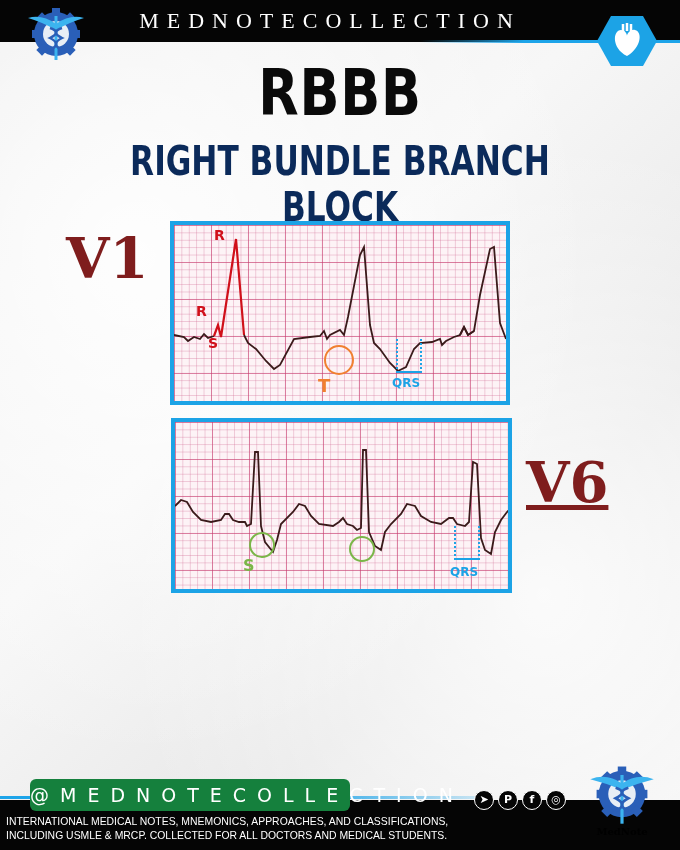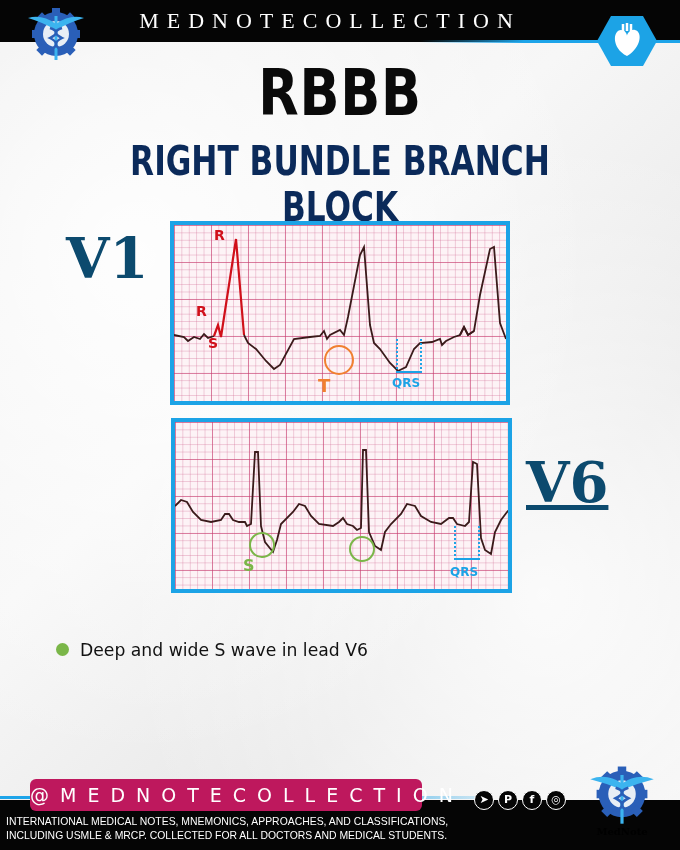--- a/index.html
+++ b/index.html
@@ -40,21 +40,21 @@
     font-size: 64px; color: #0a0a0a; transform: scaleX(0.82); letter-spacing: 1px;
   }
   .title-sub {
     position: absolute; left: 0; top: 138px; width: 680px; text-align: center;
     font-family: "DejaVu Sans", sans-serif; font-weight: bold;
     font-size: 40px; color: #0b2a5a; transform: scaleX(0.78);
   }
   
   .lead-label {
     position: absolute; font-family: "DejaVu Serif", serif; font-weight: bold;
-    color: #0c4a6e; font-size: 56px; line-height: 60px;
+    color: #7f1d1d; font-size: 56px; line-height: 60px;
   }
   .lead-v1 { left: 66px; top: 228px; }
   .lead-v6 { left: 526px; top: 452px; text-decoration: underline; }
   
   .ecg {
     position: absolute; border: 4px solid #1ca3e6; background-color: #fdf3f6;
     background-image:
       linear-gradient(rgba(200,60,110,0.55) 1px, transparent 1px),
       linear-gradient(90deg, rgba(200,60,110,0.55) 1px, transparent 1px),
       linear-gradient(rgba(210,110,150,0.35) 1px, transparent 1px),
@@ -74,22 +74,22 @@
   .bullet-text { white-space: nowrap; transform-origin: left center; }
   
   .footer {
     position: absolute; left: 0; top: 800px; width: 680px; height: 50px; background: #050505;
   }
   .footer-line {
     position: absolute; left: 0; top: 796px; width: 480px; height: 3px;
     background: linear-gradient(90deg, #1da4e9, #1da4e9 60%, rgba(29,164,233,0.2));
   }
   .handle-pill {
-    position: absolute; left: 30px; top: 779px; width: 392px; height: 32px;
-    background: #be185d; border-radius: 6px; color: #fff;
+    position: absolute; left: 30px; top: 779px; width: 320px; height: 32px;
+    background: #15803d; border-radius: 6px; color: #fff;
     font-family: "DejaVu Sans", sans-serif; font-size: 19px; letter-spacing: 11px;
     text-align: center; line-height: 32px;
   }
   .social {
     position: absolute; left: 474px; top: 790px; display: flex; gap: 4px;
   }
   .social-icon {
     width: 20px; height: 20px; border-radius: 50%; border: 1.5px solid #fff;
     color: #fff; background: #050505; font-size: 11px; text-align: center; line-height: 17px;
     font-weight: bold; font-family: "DejaVu Sans", sans-serif;
@@ -166,24 +166,20 @@
   </svg>
   <div style="position:absolute;left:74px;top:110px;width:26px;height:26px;border:2.5px solid #7ab648;border-radius:50%;"></div>
   <span style="position:absolute;left:68px;top:134px;color:#7ab648;font-weight:bold;font-size:16px;font-family:'DejaVu Sans',sans-serif;">S</span>
   <div style="position:absolute;left:174px;top:114px;width:26px;height:26px;border:2.5px solid #7ab648;border-radius:50%;"></div>
   <div style="position:absolute;left:279px;top:104px;width:26px;height:34px;border-left:2px dotted #1ca3e6;border-right:2px dotted #1ca3e6;border-bottom:2px solid #1ca3e6;"></div>
   <span style="position:absolute;left:275px;top:143px;color:#1ca3e6;font-weight:bold;font-size:12px;font-family:'DejaVu Sans',sans-serif;">QRS</span>
 </div>
 <div class="lead-label lead-v6">V6</div>
 
 <div class="bullets">
-  <div class="bullet">
-    <span class="dot" style="background:#7ab648"></span>
-    <span class="bullet-text" style="transform:scaleX(0.93)">Deep and wide S wave in lead V6</span>
-  </div>
 </div>
 
 <div class="footer"></div>
 <div class="footer-line"></div>
 <div class="handle-pill">@MEDNOTECOLLECTION</div>
 <div class="social">
   <span class="social-icon">➤</span>
   <span class="social-icon">P</span>
   <span class="social-icon">f</span>
   <span class="social-icon">◎</span>

